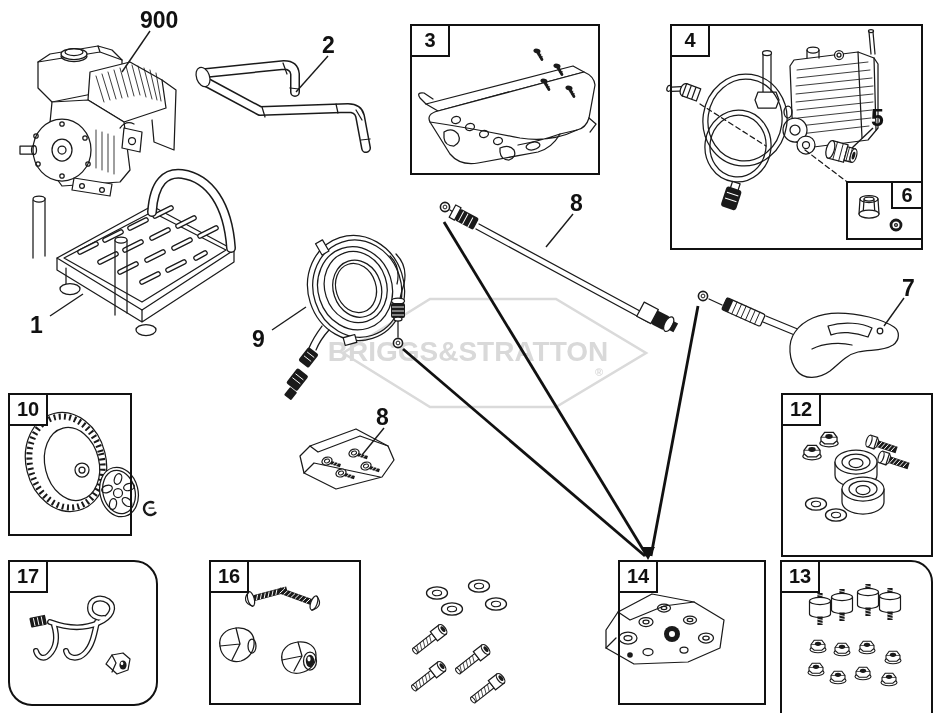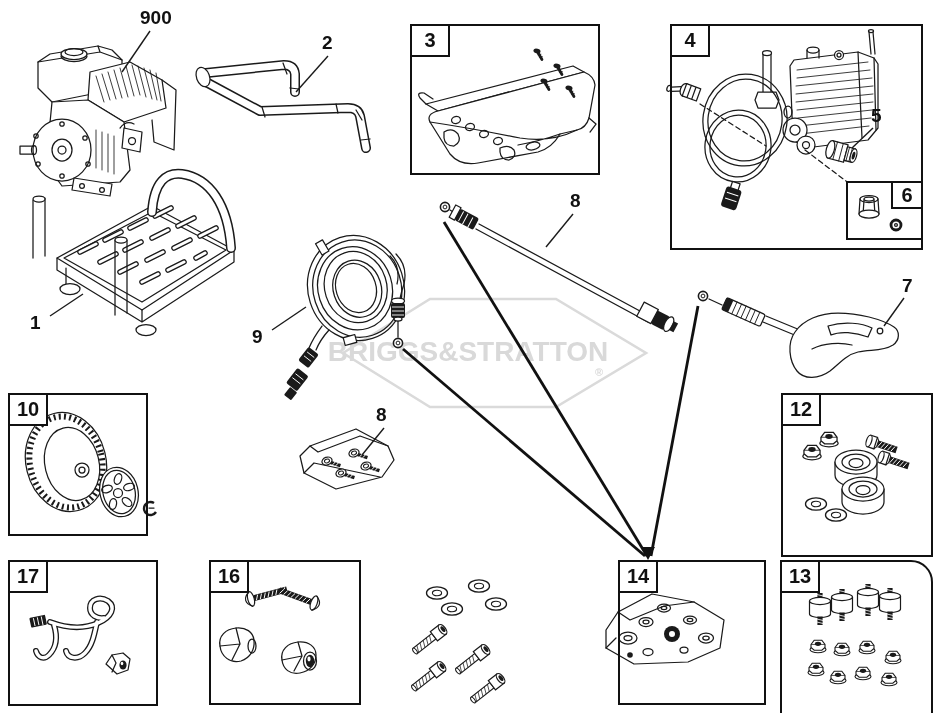--- a/index.html
+++ b/index.html
@@ -8,21 +8,21 @@
   .watermark{position:absolute;left:318px;top:336px;width:300px;text-align:center;
              font-size:28px;font-weight:bold;color:#d9d9d9;letter-spacing:0;
              white-space:nowrap;z-index:1;}
   .watermark .reg{position:absolute;left:277px;top:30px;font-size:11px;font-weight:bold;}
   svg.art{position:absolute;left:0;top:0;z-index:2;}
   .part-box{position:absolute;border:2px solid #111;box-sizing:border-box;background:transparent;z-index:3;}
   .box-num{position:absolute;top:-2px;left:-2px;min-width:30px;height:29px;padding:0 3px;
            border:2px solid #111;background:#fff;display:flex;align-items:center;justify-content:center;
            font-weight:bold;font-size:20px;z-index:4;box-sizing:content-box;}
   .box-num.tr{left:auto;right:-2px;min-width:22px;height:24px;}
-  .callout{position:absolute;font-weight:bold;font-size:19px;z-index:4;}
+  .callout{position:absolute;font-weight:bold;font-size:23px;z-index:4;}
   
   .k{fill:none;stroke:#1a1a1a;stroke-width:1.25;stroke-linecap:round;stroke-linejoin:round;}
   .w{fill:#fff;}
   .kf{fill:#1a1a1a;stroke:none;}
   .h{stroke-width:0.85;}
   .to{fill:none;stroke:#1a1a1a;stroke-width:10;stroke-linecap:round;stroke-linejoin:round;}
   .ti{fill:none;stroke:#fff;stroke-width:7;stroke-linecap:round;stroke-linejoin:round;}
   .so{fill:none;stroke:#1a1a1a;stroke-width:5.6;stroke-linecap:round;}
   .si{fill:none;stroke:#fff;stroke-width:3;stroke-linecap:round;}
   .wo{fill:none;stroke:#1a1a1a;stroke-width:6;stroke-linecap:round;stroke-linejoin:round;}
@@ -437,27 +437,27 @@
 
   <div class="part-box" style="left:410px;top:24px;width:190px;height:151px;">
     <div class="box-num">3</div>
   </div>
   <div class="part-box" style="left:670px;top:24px;width:253px;height:226px;">
     <div class="box-num">4</div>
   </div>
   <div class="part-box" style="left:846px;top:181px;width:77px;height:59px;">
     <div class="box-num tr">6</div>
   </div>
-  <div class="part-box" style="left:8px;top:393px;width:140px;height:143px;">
+  <div class="part-box" style="left:8px;top:393px;width:124px;height:143px;">
     <div class="box-num">10</div>
   </div>
   <div class="part-box" style="left:781px;top:393px;width:152px;height:164px;">
     <div class="box-num">12</div>
   </div>
-  <div class="part-box" style="left:8px;top:560px;width:150px;height:146px;">
+  <div class="part-box" style="left:8px;top:560px;width:150px;height:146px;border-radius:24px;">
     <div class="box-num">17</div>
   </div>
   <div class="part-box" style="left:209px;top:560px;width:152px;height:145px;">
     <div class="box-num">16</div>
   </div>
   <div class="part-box" style="left:590px;top:560px;width:148px;height:145px;margin-left:28px;">
     <div class="box-num">14</div>
   </div>
   <div class="part-box" style="left:780px;top:560px;width:153px;height:183px;border-radius:22px;">
     <div class="box-num">13</div>

